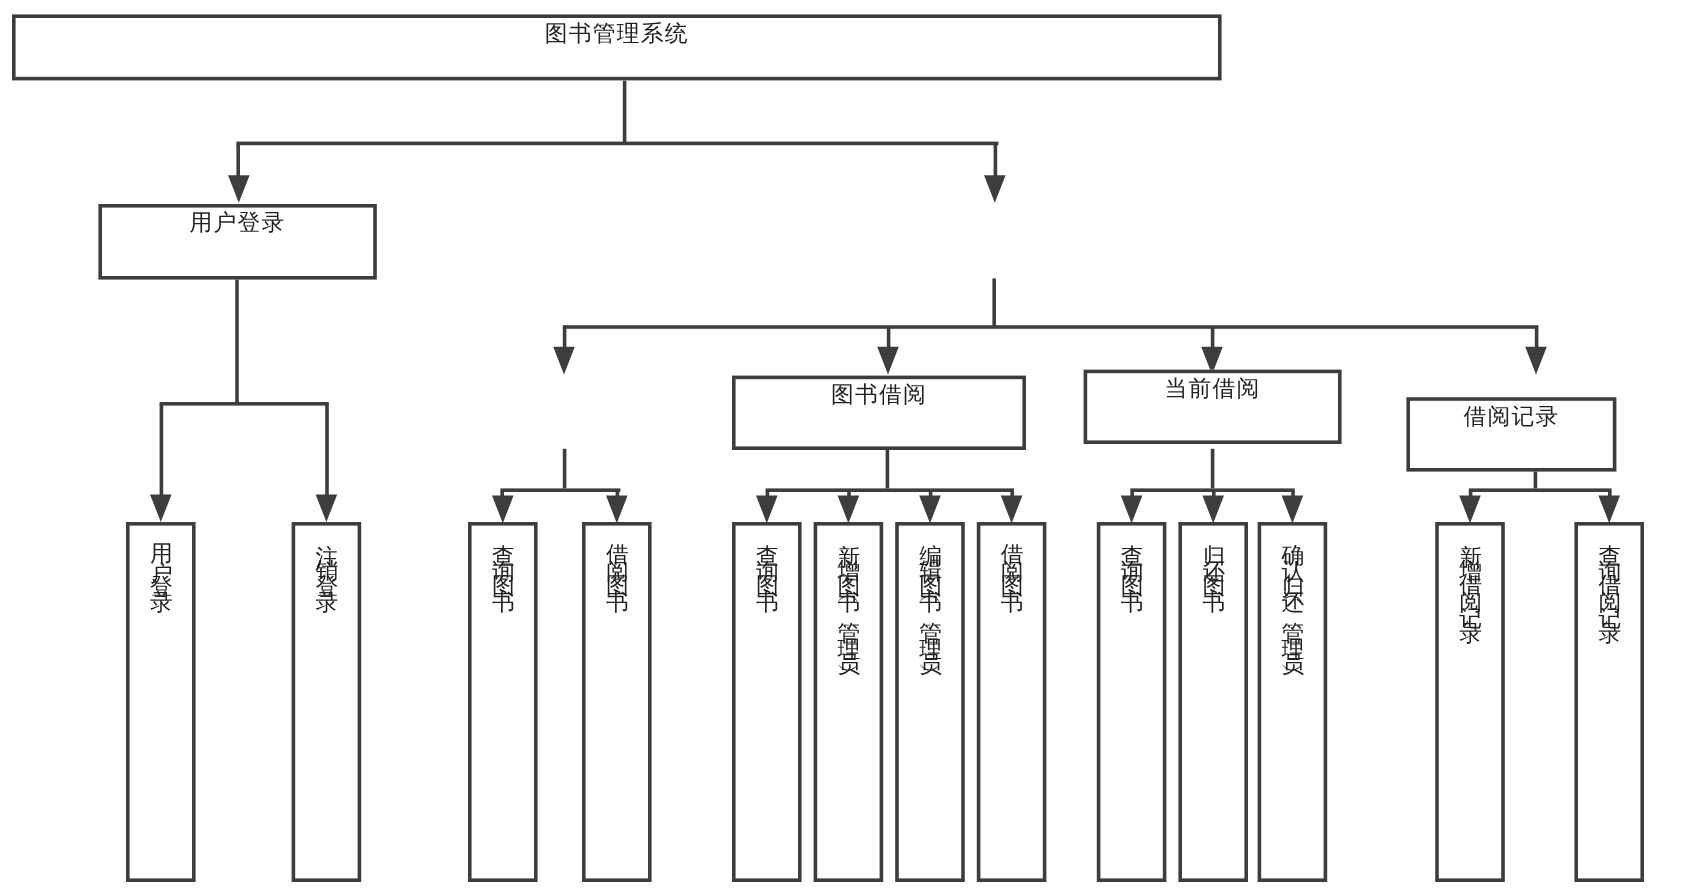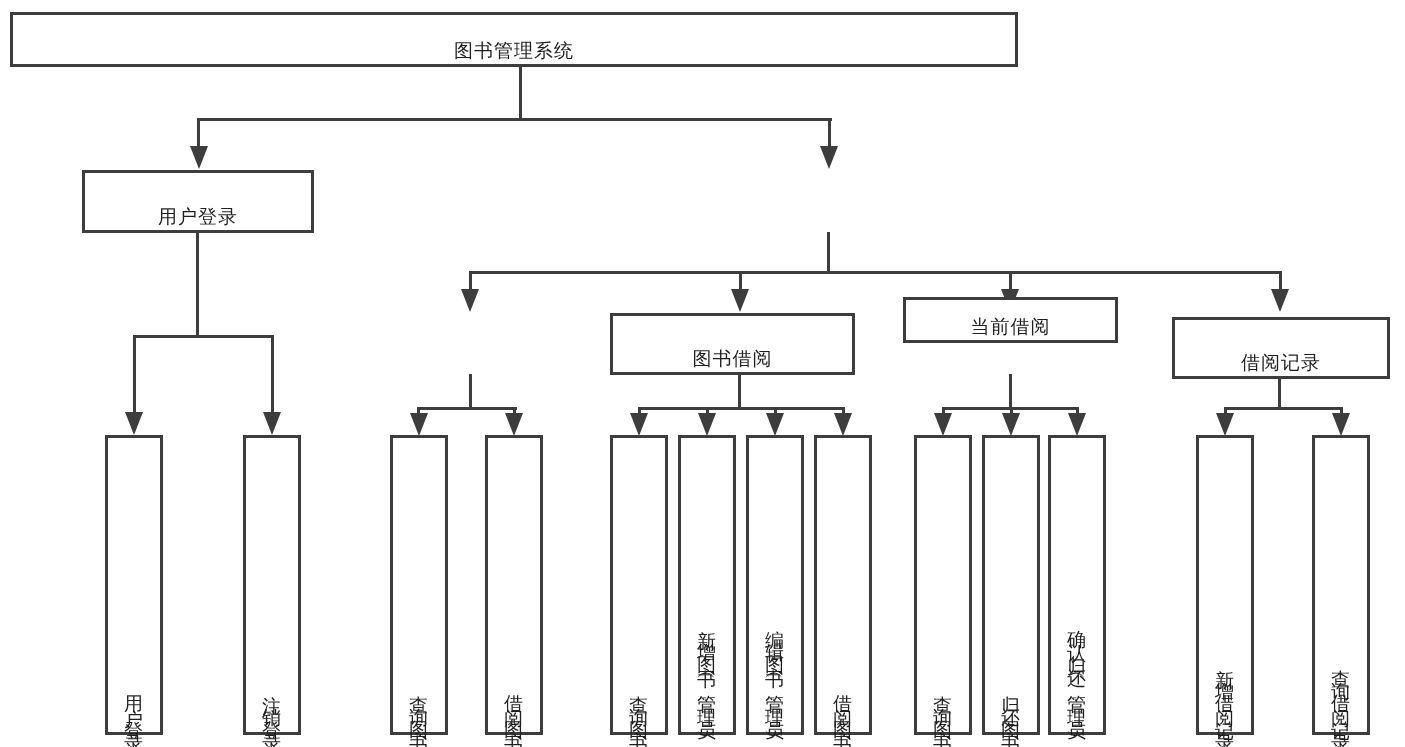--- a/index.html
+++ b/index.html
@@ -10,21 +10,21 @@
     color:var(--text-color,#1f1f1f);
   }
   .stage {
     position:relative; width:1405px; height:747px;
     background:var(--bg-color,#ffffff); overflow:hidden;
   }
   .box {
     position:absolute;
     background:#ffffff;
     border:3px solid var(--line-color,#3d3d3d);
-    display:flex; align-items:flex-end; justify-content:center;
+    display:flex; align-items:flex-start; justify-content:center;
     color:var(--text-color,#1f1f1f);
   }
   .hlabel {
     font-size:19px;
     letter-spacing:1px;
     white-space:nowrap;
   }
   .vlabel {
     writing-mode:vertical-rl;
     text-orientation:mixed;
@@ -114,24 +114,24 @@
     <span class="hlabel">图书管理系统</span>
   </div>
 
   <div class="box" style="left:82px;top:170px;width:232px;height:63px">
     <span class="hlabel">用户登录</span>
   </div>
 
   <div class="box" style="left:610px;top:313px;width:245px;height:62px">
     <span class="hlabel">图书借阅</span>
   </div>
-  <div class="box" style="left:903px;top:297px;width:215px;height:46px">
+  <div class="box" style="left:903px;top:308px;width:215px;height:62px">
     <span class="hlabel">当前借阅</span>
   </div>
-  <div class="box" style="left:1172px;top:317px;width:218px;height:62px">
+  <div class="box" style="left:1172px;top:331px;width:175px;height:62px">
     <span class="hlabel">借阅记录</span>
   </div>
 
   <div class="box" style="left:105px;top:435px;width:58px;height:300px">
     <span class="vlabel">用户登录</span>
   </div>
   <div class="box" style="left:243px;top:435px;width:58px;height:300px">
     <span class="vlabel">注销登录</span>
   </div>
 

